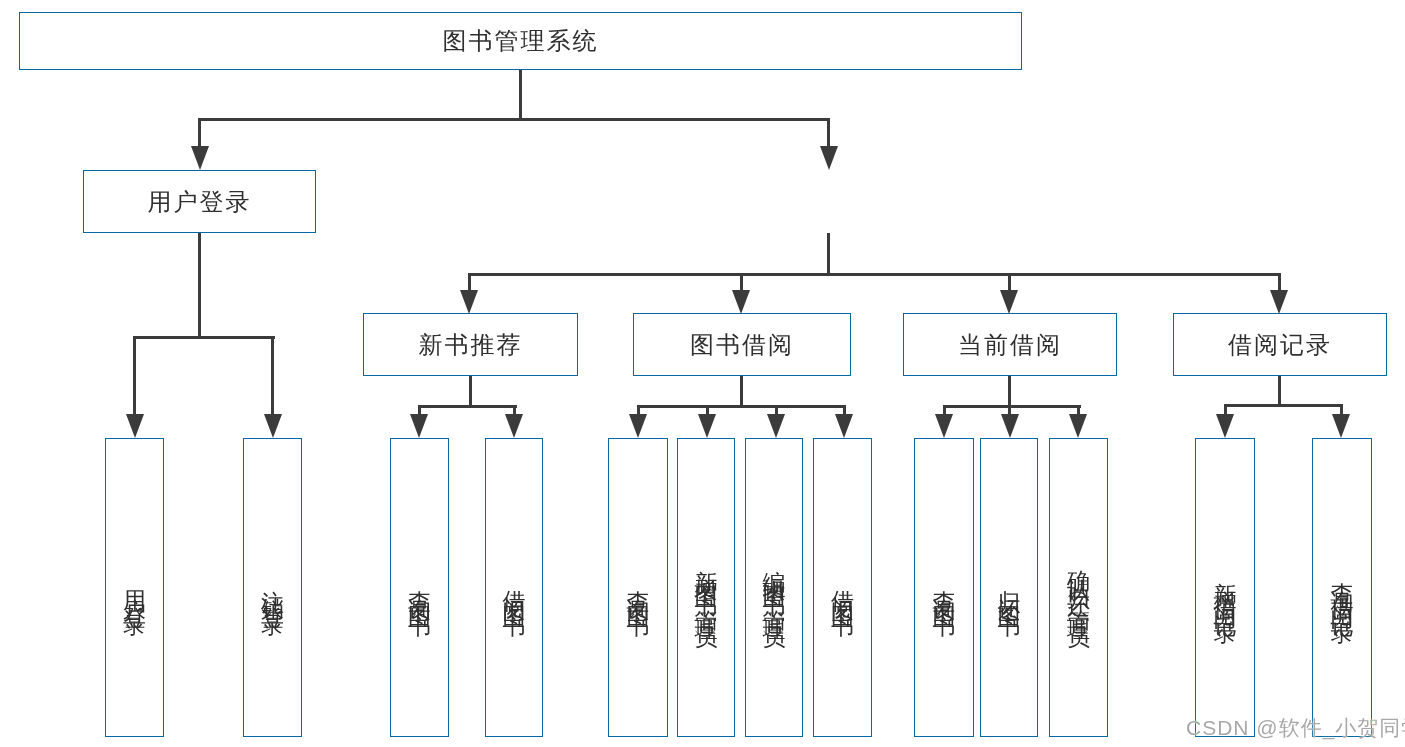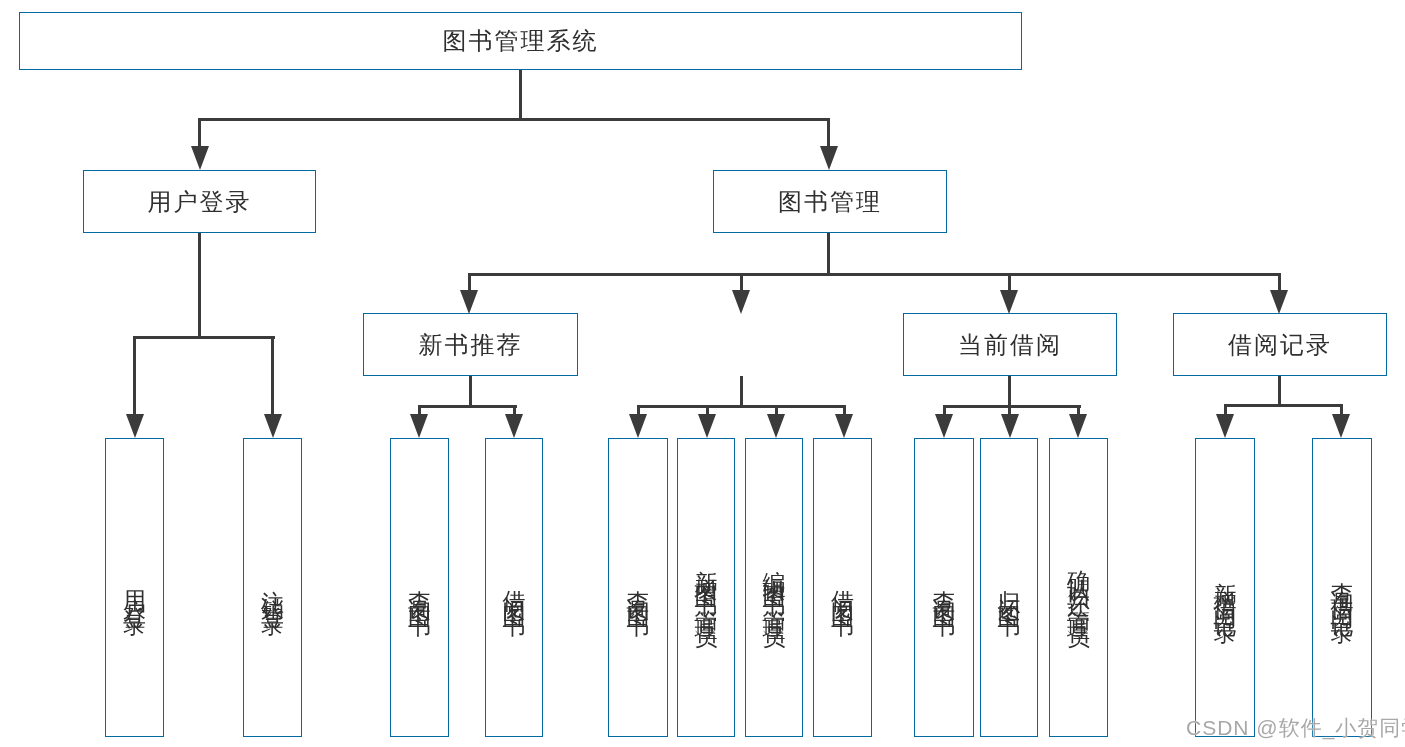--- a/index.html
+++ b/index.html
@@ -63,26 +63,26 @@
 
 <div id="canvas">
 
   <div class="box" style="left:19px; top:12px; width:1003px; height:58px;">
     <span class="h-lbl">图书管理系统</span>
   </div>
 
   <div class="box" style="left:83px; top:170px; width:233px; height:63px;">
     <span class="h-lbl">用户登录</span>
   </div>
-  <div class="box" style="left:713px; top:170px; width:234px; height:63px;">
-    <span class="h-lbl">图书管理</span>
-  </div>
 
   <div class="box" style="left:363px; top:313px; width:215px; height:63px;">
     <span class="h-lbl">新书推荐</span>
+  </div>
+  <div class="box" style="left:633px; top:313px; width:218px; height:63px;">
+    <span class="h-lbl">图书借阅</span>
   </div>
   <div class="box" style="left:903px; top:313px; width:214px; height:63px;">
     <span class="h-lbl">当前借阅</span>
   </div>
   <div class="box" style="left:1173px; top:313px; width:214px; height:63px;">
     <span class="h-lbl">借阅记录</span>
   </div>
 
   <div class="box" style="left:105px; top:438px; width:59px; height:299px;">
     <span class="v-lbl">用户登录</span>

